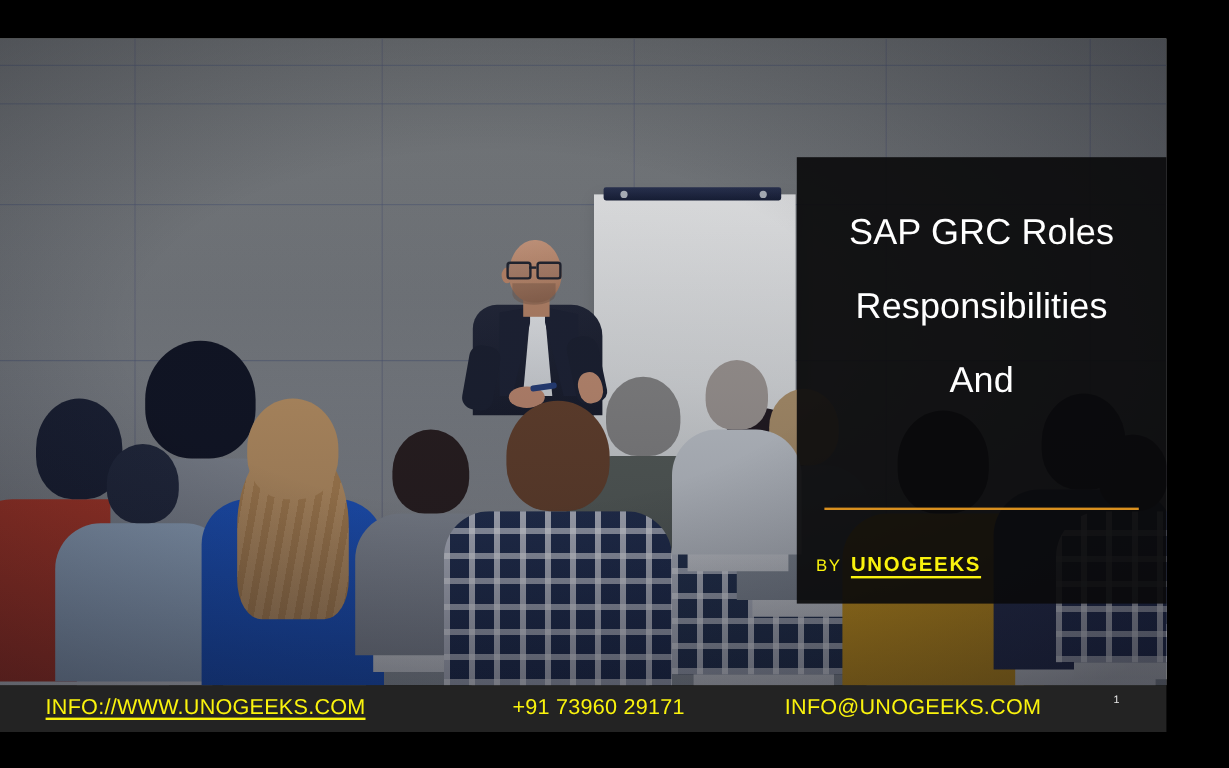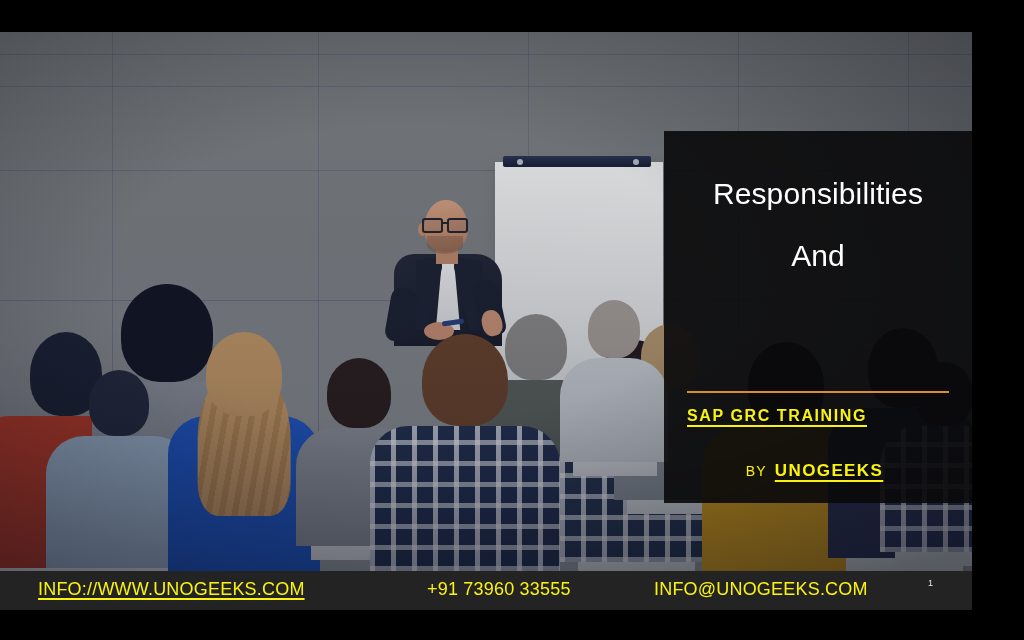--- a/index.html
+++ b/index.html
@@ -261,21 +261,21 @@
     font-weight: bold;
     letter-spacing: 1.6px;
     text-decoration: underline;
     text-underline-offset: 4px;
     text-decoration-thickness: 2px;
     padding-left: 7px;
     display: block;
     margin-bottom: 19px;
   }
   .sub-secondary {
-    text-align: center;
+    text-align: left;
     padding-right: 7px;
     white-space: nowrap;
     margin-top: 36px;
   }
   .sub-by {
     color: #faf30d;
     font-size: 14px;
     font-weight: 400;
     letter-spacing: 1.2px;
   }
@@ -453,33 +453,33 @@
         </div>
       </div>
 
     <div class="hero-grade"></div>
     <div class="hero-vignette"></div>
   </div>
 
   <div class="title-panel">
 
     <div class="title-lines">
+      <div class="title-line">SAP GRC Roles</div>
       <div class="title-line">Responsibilities</div>
       <div class="title-line">And</div>
     </div>
 
     <div class="subtitle-block">
       <div class="sub-rule"></div>
-      <span class="sub-primary">SAP GRC TRAINING</span>
       <div class="sub-secondary">
         <span class="sub-by">BY</span><span class="sub-brand">UNOGEEKS</span>
       </div>
     </div>
   </div>
 
   <div class="footer">
     <a class="footer-url" href="#">INFO://WWW.UNOGEEKS.COM</a>
-    <span class="footer-phone">+91 73960 33555</span>
+    <span class="footer-phone">+91 73960 29171</span>
     <span class="footer-email">INFO@UNOGEEKS.COM</span>
   </div>
   <span class="footer-pageno">1</span>
 
 </div>
 
 </body></html>

